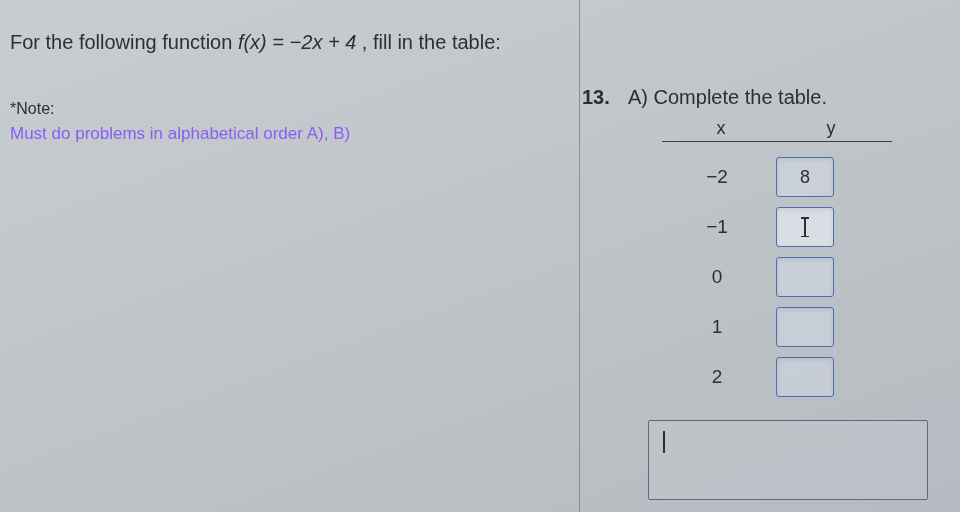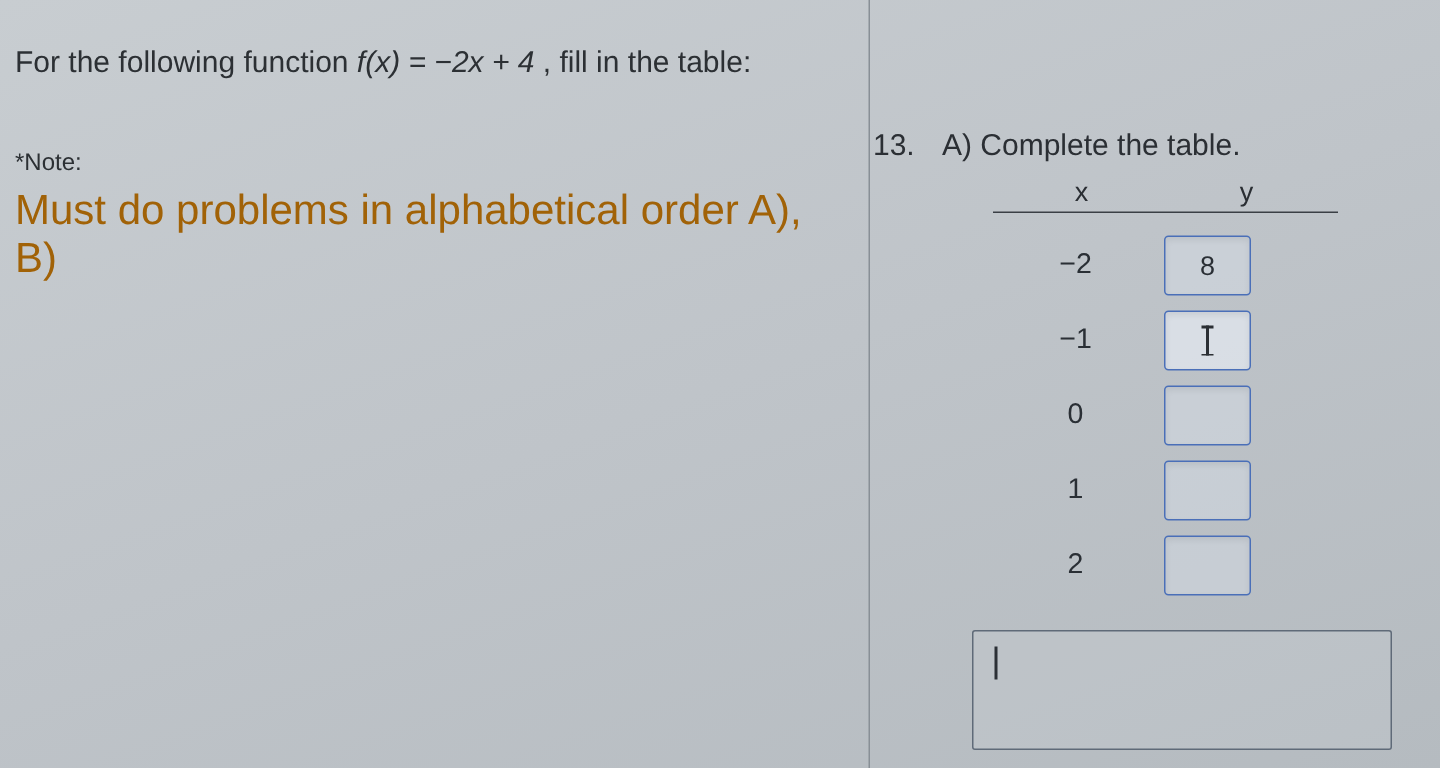--- a/index.html
+++ b/index.html
@@ -33,29 +33,29 @@
     color: #2c3034;
   }
   .fn-math { font-style: italic; }
   .note-label {
     margin-top: 44px;
     font-size: 16px;
     color: #2c3034;
   }
   .note-body {
     margin-top: 6px;
-    font-size: 28px;
-    color: #a16207;
+    font-size: 17px;
+    color: #8b5cf6;
   }
   .q-number {
     position: absolute;
     left: 2px;
     top: 86px;
     font-size: 20px;
-    font-weight: normal;
+    font-weight: bold;
     color: #2b2f34;
   }
   .q-part {
     position: absolute;
     left: 48px;
     top: 86px;
     font-size: 20px;
     color: #2b2f34;
   }
   .table-wrap {

